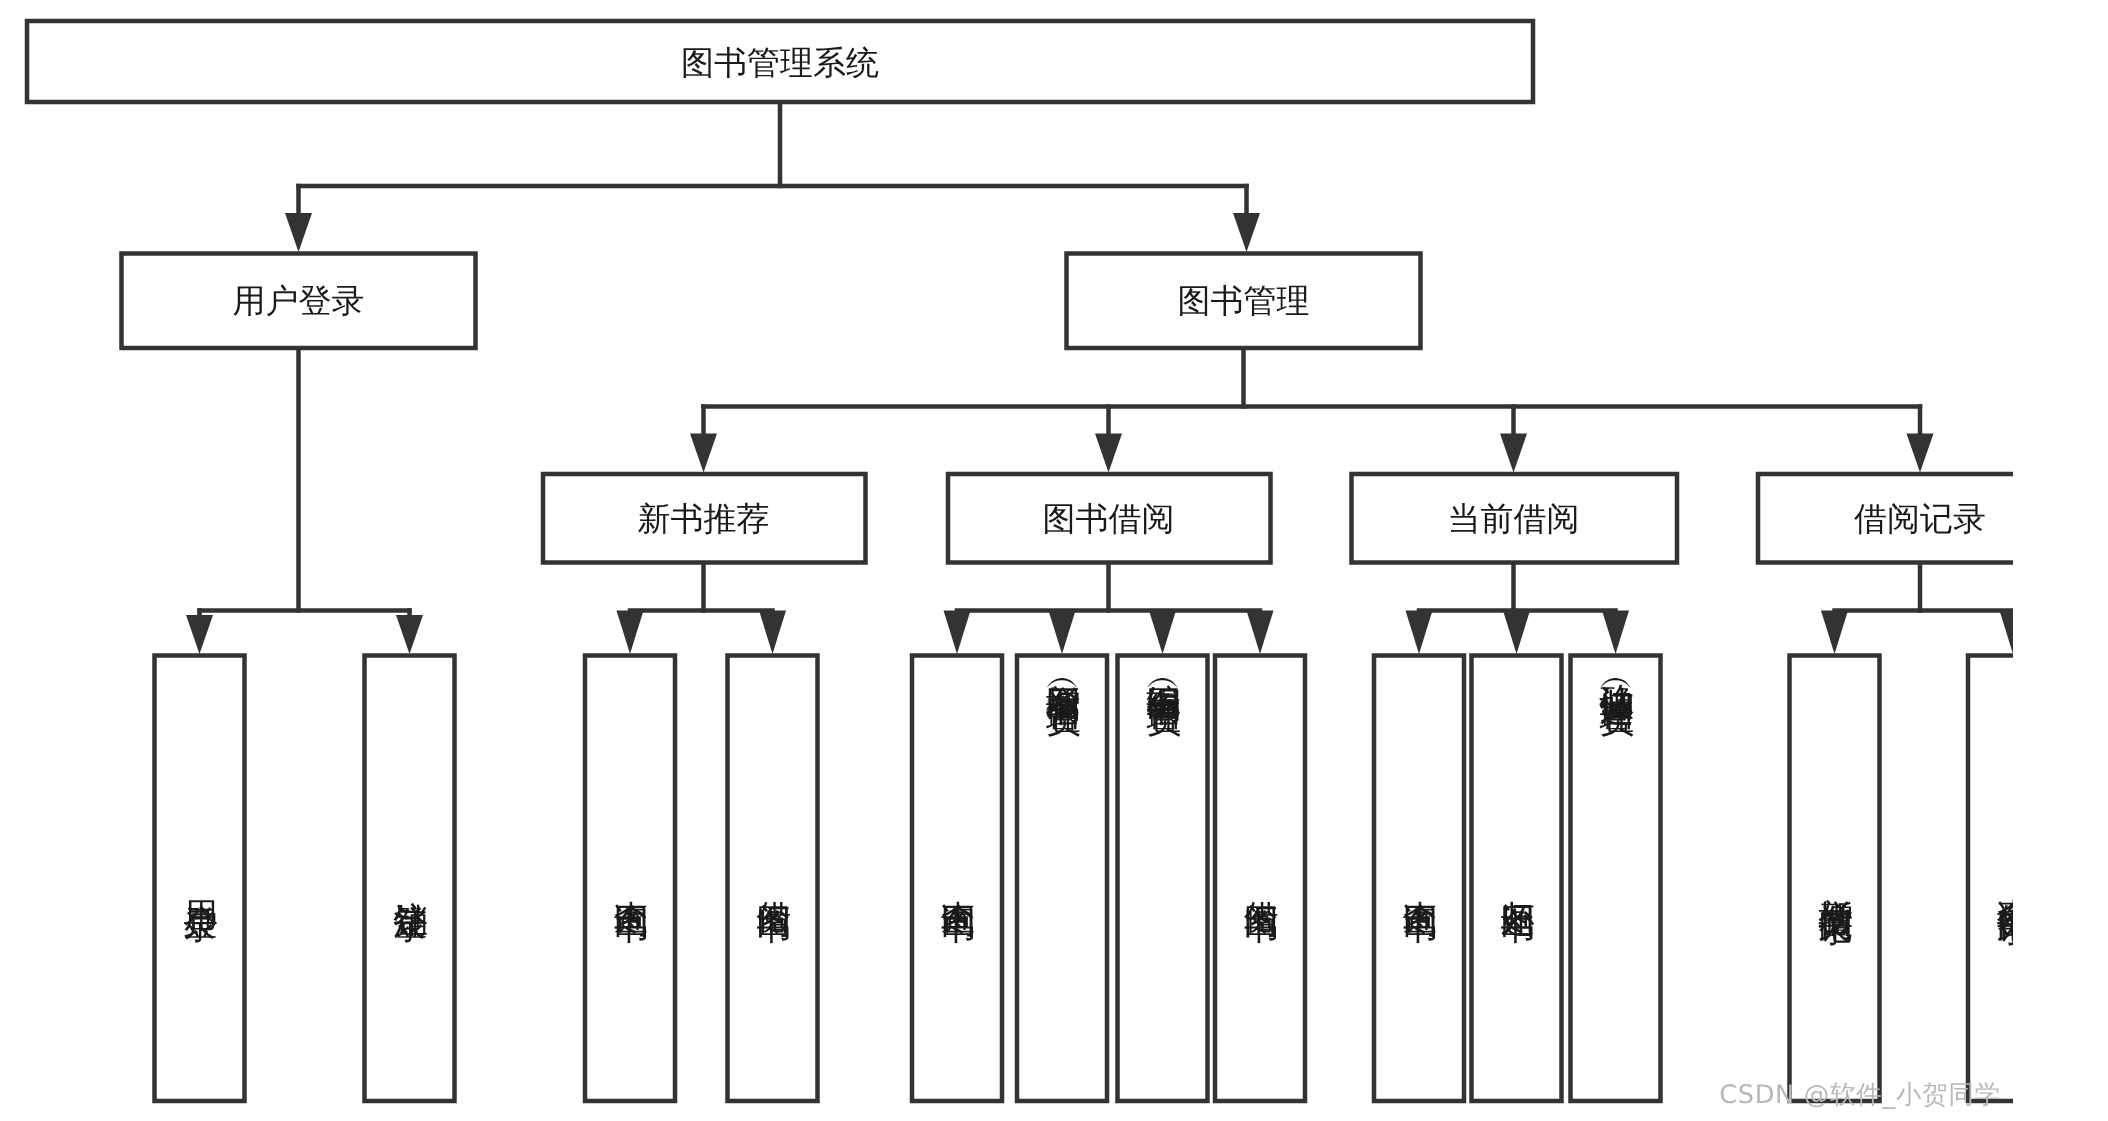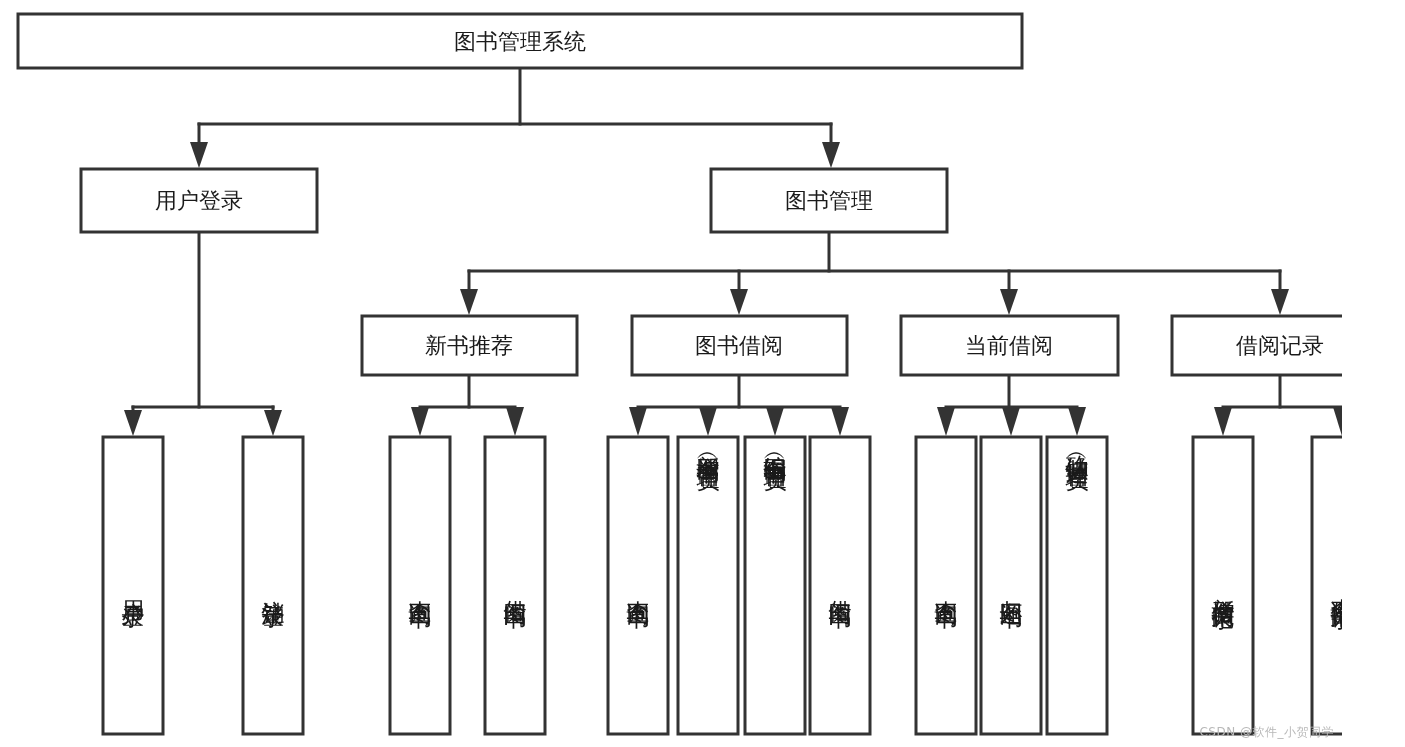--- a/index.html
+++ b/index.html
@@ -64,21 +64,21 @@
     line-height: 1.08;
     letter-spacing: 2px;
     color: #1a1a1a;
     white-space: nowrap;
   }
   .watermark {
     position: absolute;
     right: 8px;
     bottom: 6px;
     font-family: "DejaVu Sans", "Liberation Sans", sans-serif;
-    font-size: 12px;
+    font-size: 17px;
     color: #b8b8b8;
     letter-spacing: 0.5px;
     user-select: none;
   }
 </style>
 </head>
 <body>
 
 <div id="diagram-root">
 

